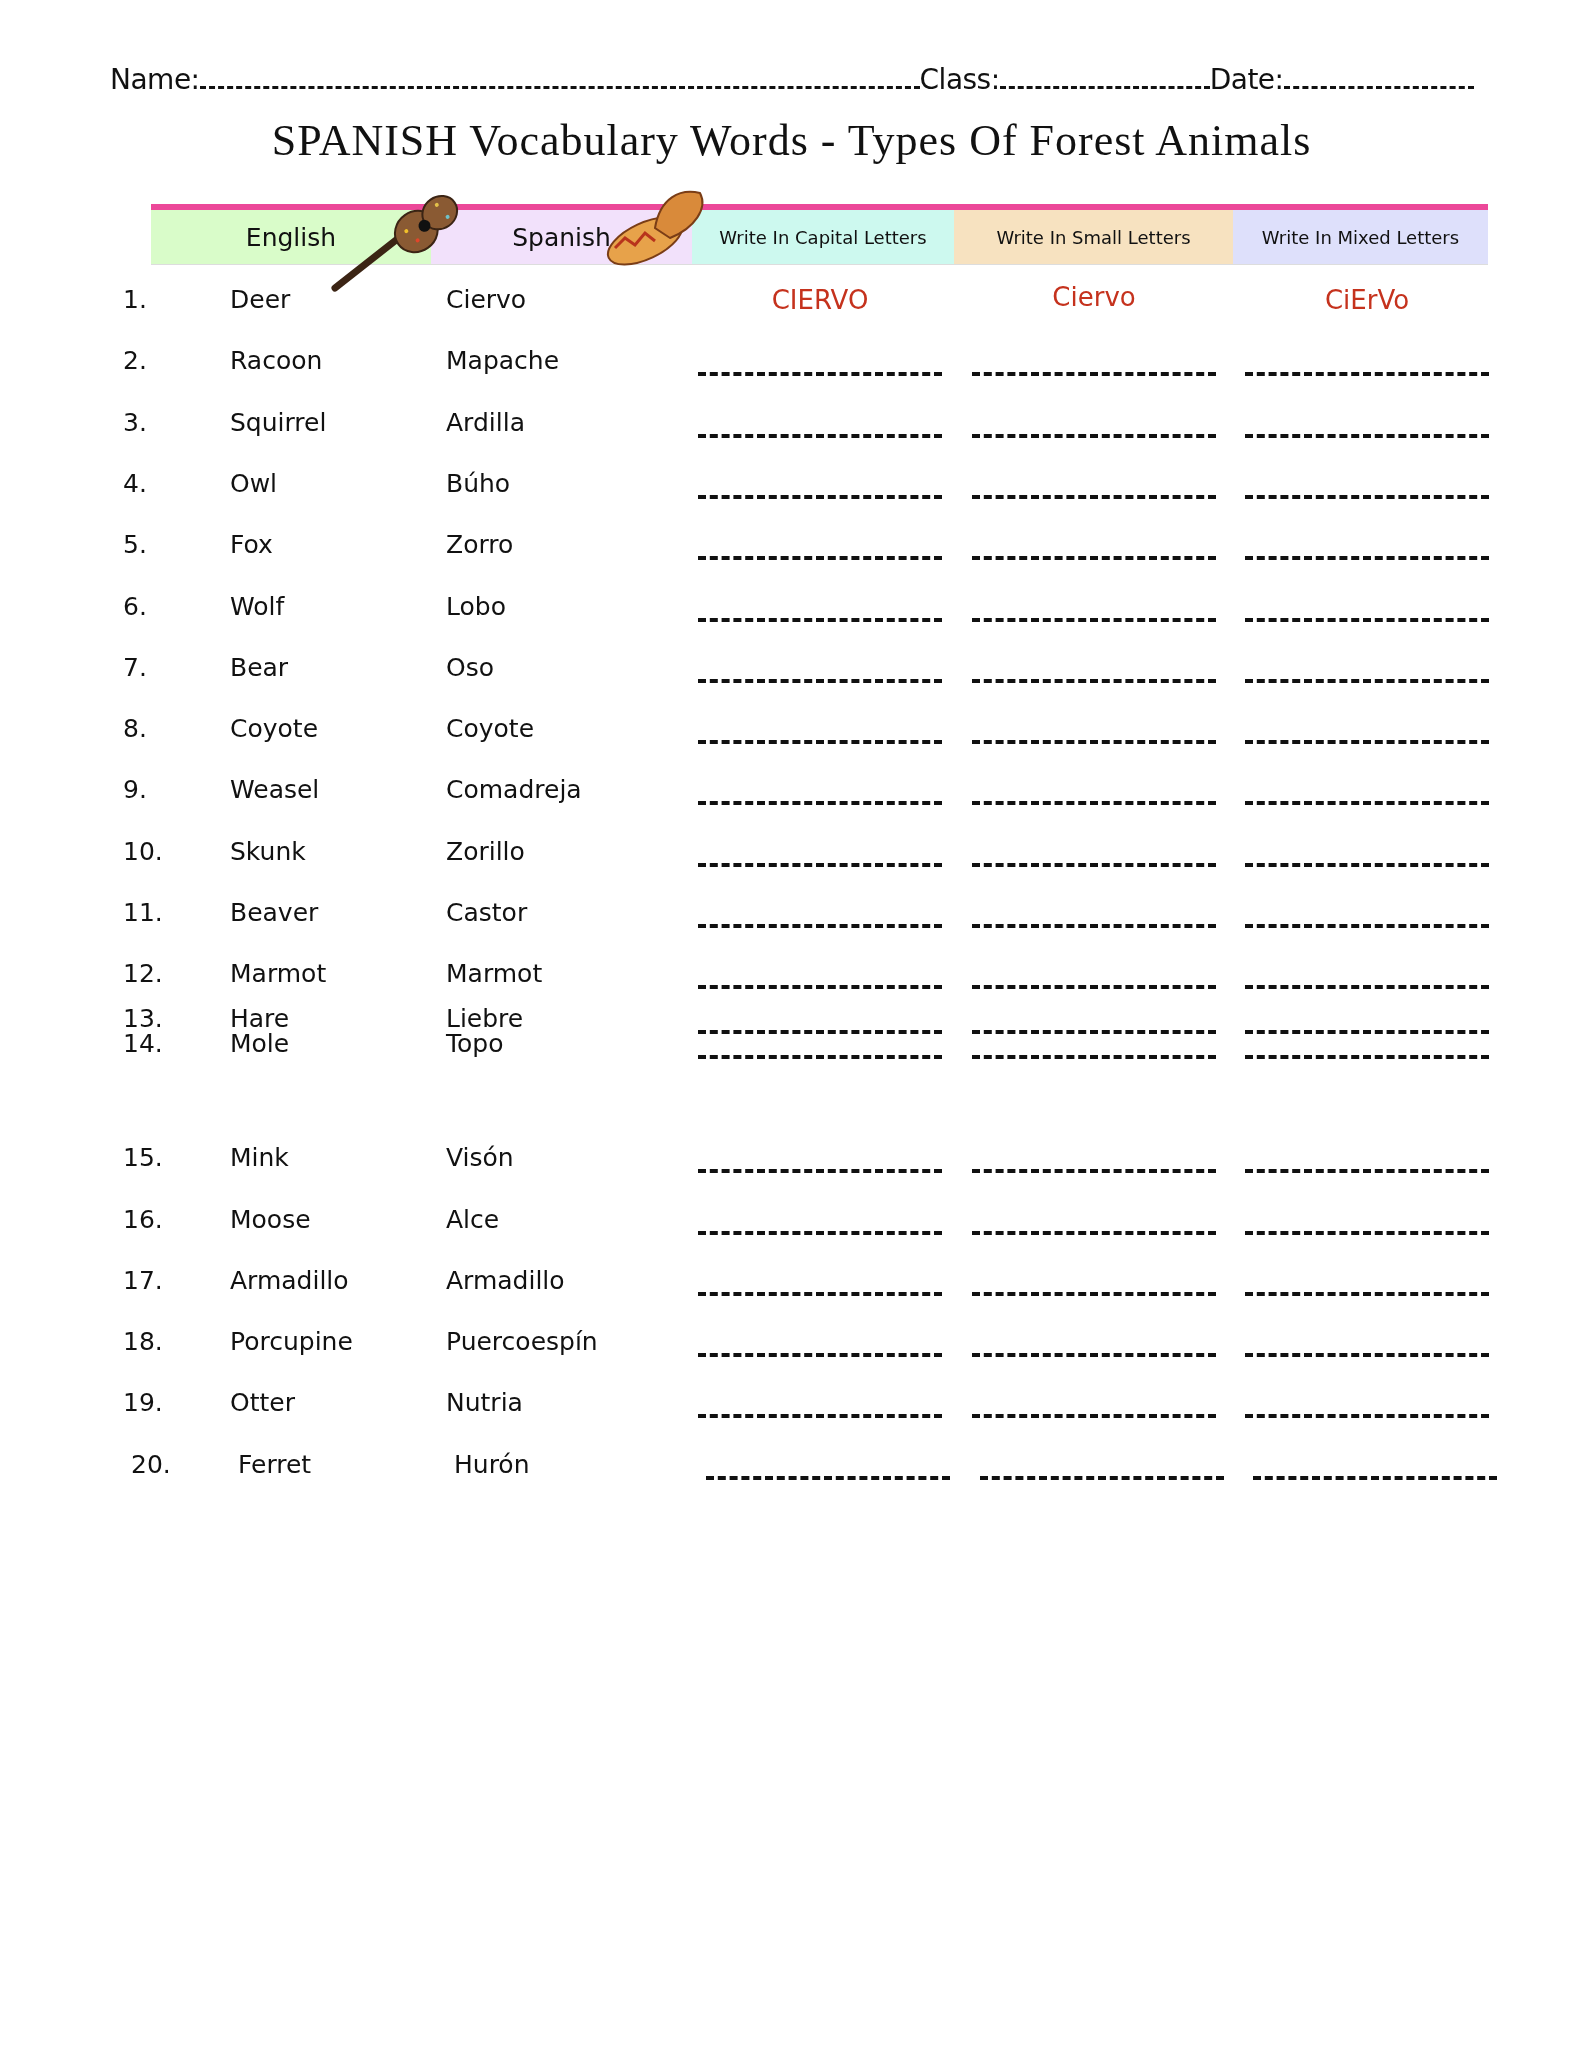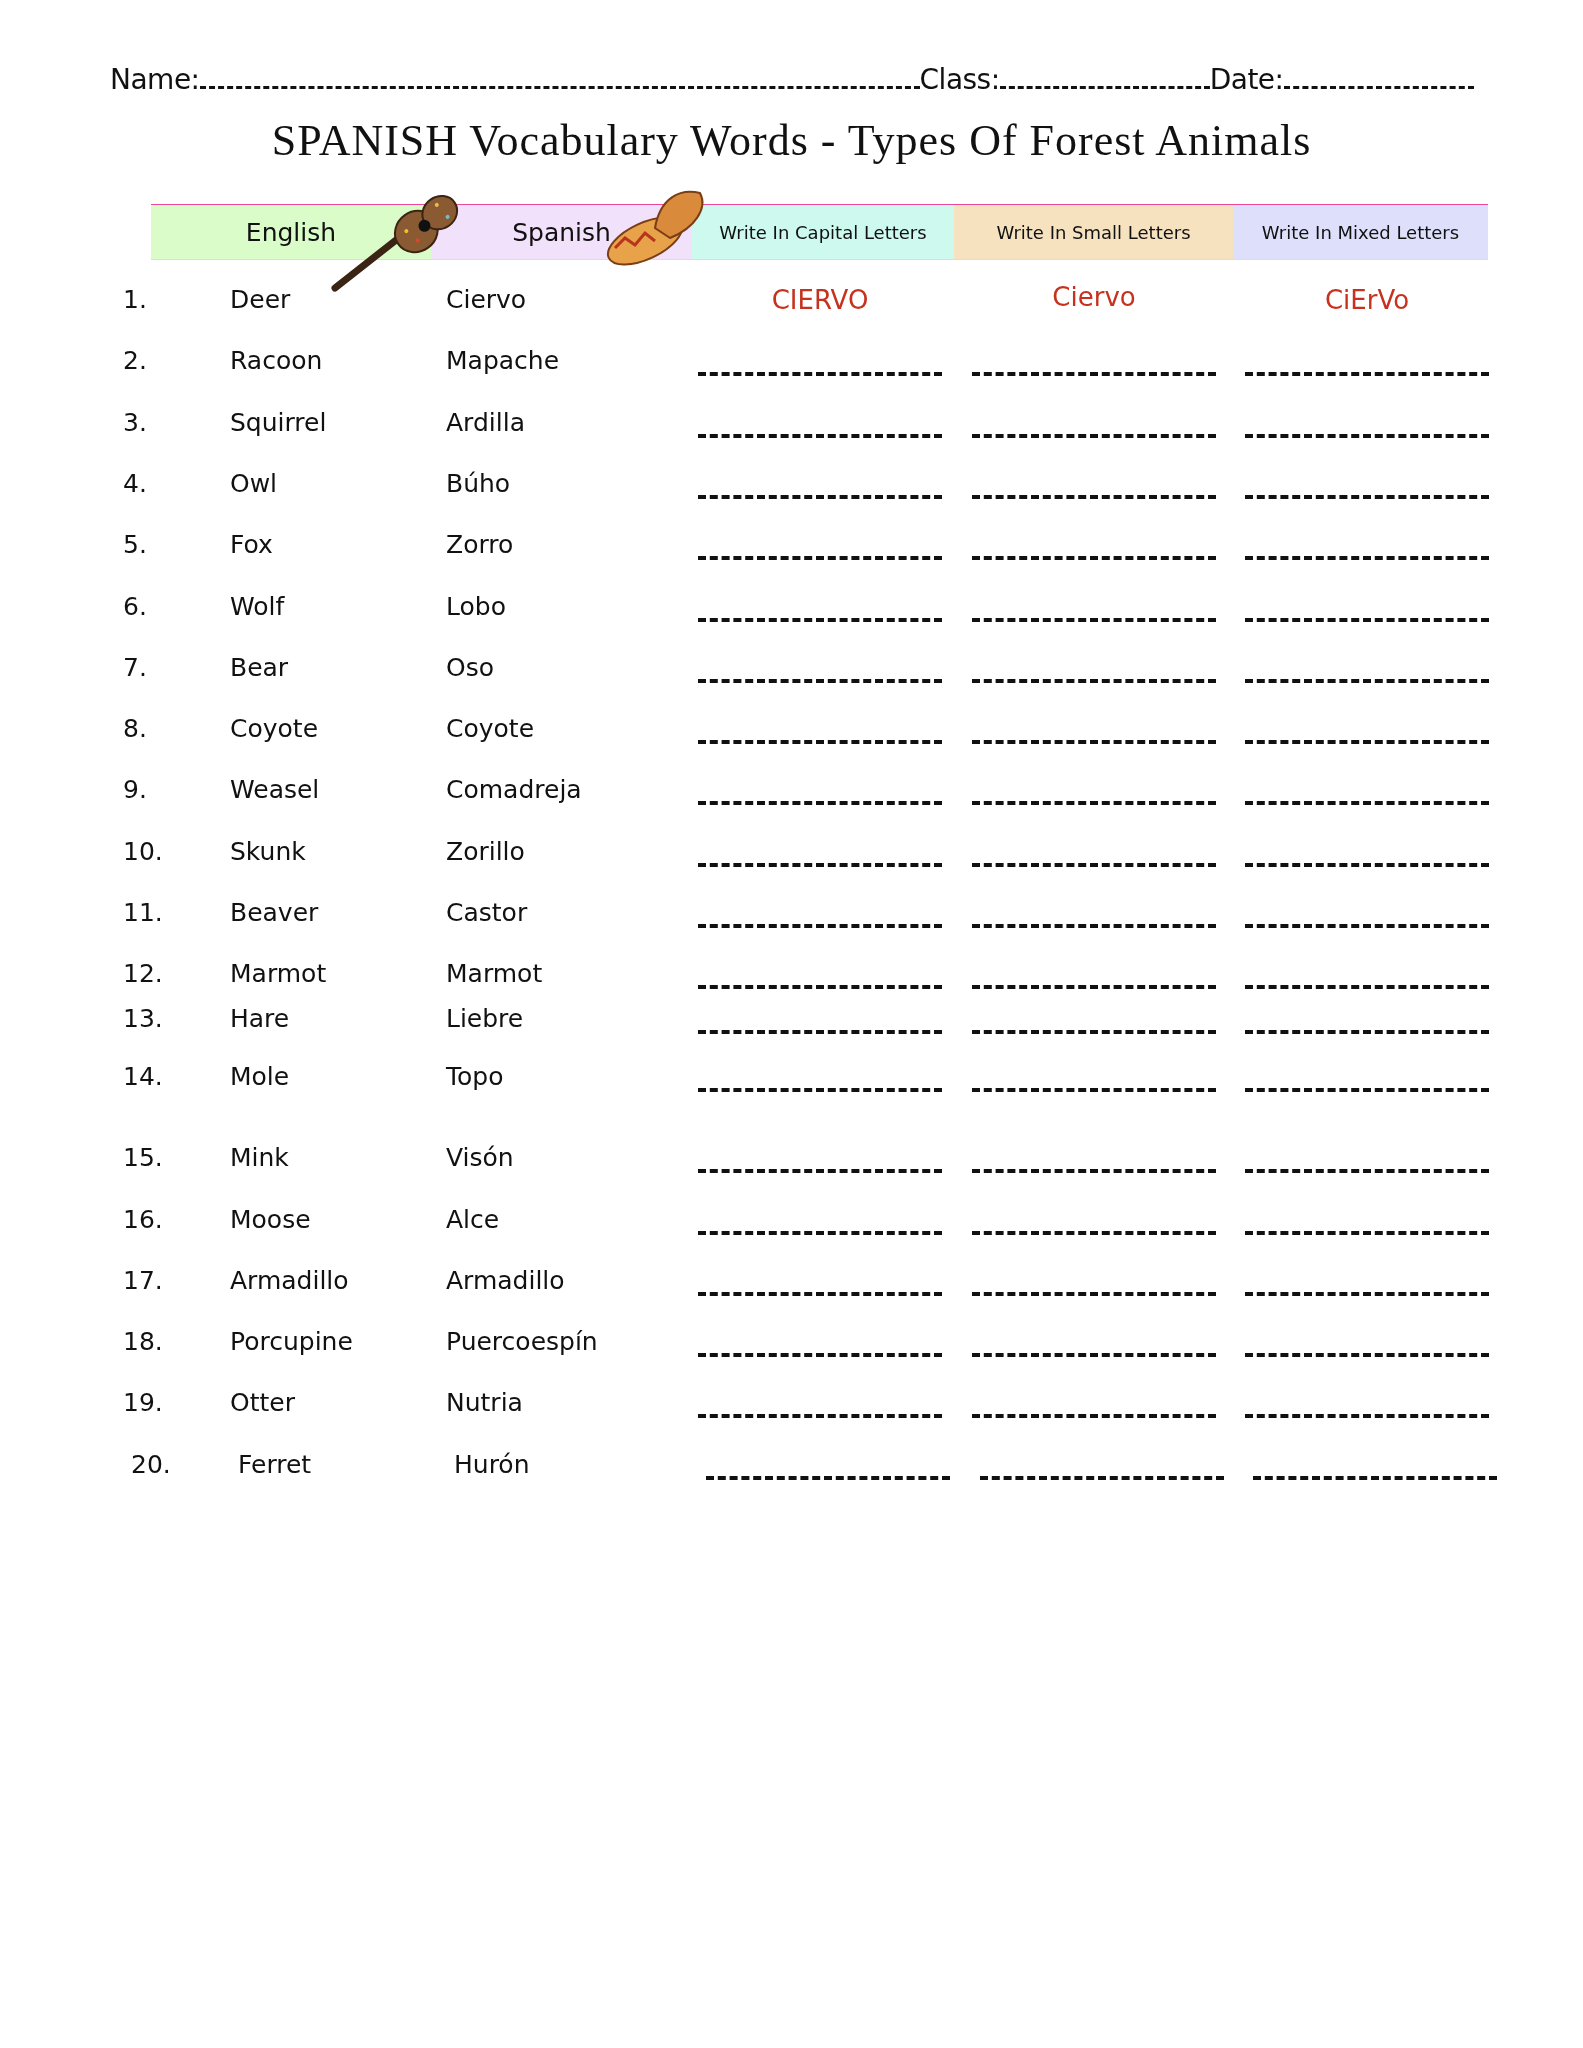--- a/index.html
+++ b/index.html
@@ -5,21 +5,21 @@
   html, body { margin:0; padding:0; background:#ffffff; }
   body { width:1583px; height:2048px; position:relative; overflow:hidden;
          font-family:"DejaVu Sans", sans-serif; color:#111; }
   .hdr-line { position:absolute; top:62px; left:110px; width:1375px; height:40px;
               font-size:28px; white-space:nowrap; overflow:hidden; letter-spacing:-0.5px; }
   .hdr-line .lbl { font-weight:normal; }
   .hdr-line .blank { display:inline-block; border-bottom:3px dashed #111; height:24px; vertical-align:baseline; }
   .title { position:absolute; top:115px; left:0; width:1583px; text-align:center;
            font-size:44px; letter-spacing:1px;font-family:Liberation Serif, serif; }
   .colhead { position:absolute; top:204px; height:54px; left:151px; width:1337px; display:flex;
-             border-top:1px solid #ec4899; border-bottom:1px solid #ddd; }
+             border-top:6px solid #ec4899; border-bottom:1px solid #ddd; }
   .colhead > div { height:100%; display:flex; align-items:center; justify-content:center; font-size:25px; }
   .colhead .small { font-size:18px; }
   .guitar { position:absolute; left:325px; top:183px; width:150px; height:110px; }
   .sombrero { position:absolute; left:600px; top:183px; width:120px; height:85px; }
   .row { position:absolute; left:0; width:1583px; height:40px; font-size:25px; }
   .row span { position:absolute; top:0; }
   .row .num { left:123px; }
   .row .en { left:230px; }
   .row .es { left:446px; }
   .row .c1, .row .c2, .row .c3 { width:244px; text-align:center; }
@@ -161,21 +161,21 @@
       <span class="c3 dash"></span>
     </div>
     <div class="row" style="top: 1004px;">
       <span class="num">13.</span>
       <span class="en">Hare</span>
       <span class="es">Liebre</span>
       <span class="c1 dash"></span>
       <span class="c2 dash"></span>
       <span class="c3 dash"></span>
     </div>
-    <div class="row" style="top: 1062px;">
+    <div class="row" style="top: 1029px;">
       <span class="num">14.</span>
       <span class="en">Mole</span>
       <span class="es">Topo</span>
       <span class="c1 dash"></span>
       <span class="c2 dash"></span>
       <span class="c3 dash"></span>
     </div>
     <div class="row" style="top: 1143.2px;">
       <span class="num">15.</span>
       <span class="en">Mink</span>

